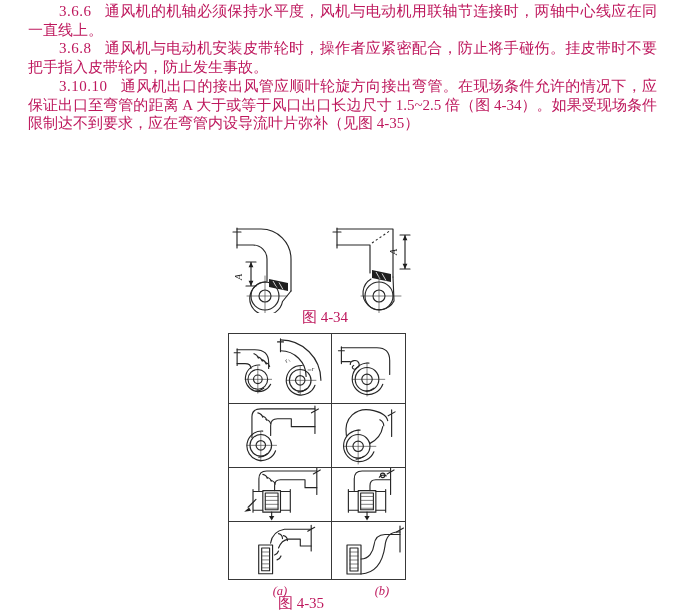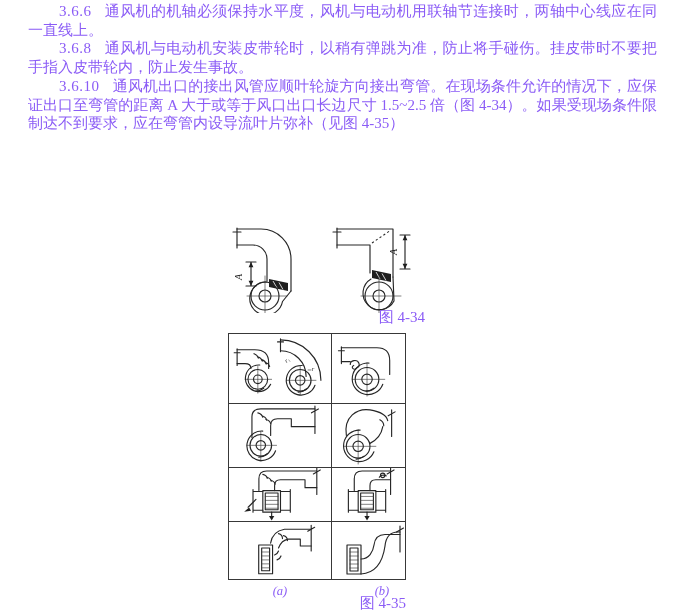--- a/index.html
+++ b/index.html
@@ -1,26 +1,26 @@
 <!DOCTYPE html>
 <html><head>
 <meta charset="utf-8">
 <style>
   html,body{margin:0;padding:0;background:#ffffff;}
   .page{position:relative;width:686px;height:612px;background:#ffffff;overflow:hidden;
-        font-family:"Liberation Serif","DejaVu Serif",serif;color:#8b5cf6;}
+        font-family:"Liberation Serif","DejaVu Serif",serif;color:#be185d;}
   
   .textblock{position:absolute;left:28px;top:2px;width:629px;font-size:15px;
              line-height:18.7px;text-align:justify;}
   .para{margin:0;text-indent:31px;}
   .pnum{margin-right:13px;letter-spacing:.5px;}
   
-  .fig-caption{position:absolute;font-size:15px;text-align:right;}
+  .fig-caption{position:absolute;font-size:15px;text-align:center;}
   #cap434{left:225px;top:308px;width:200px;}
-  #cap435{left:228px;top:594px;width:178px;}
+  #cap435{left:212px;top:594px;width:178px;}
   .sublabel{position:absolute;top:584px;font-size:12.5px;font-style:italic;text-align:center;}
   #label-a{left:228px;width:104px;}
   #label-b{left:332px;width:100px;}
   
   #fig434{position:absolute;left:225px;top:221px;width:200px;height:92px;}
   
   .f35{position:absolute;left:228px;top:333px;width:176px;height:245px;border:1.2px solid #383838;}
   .cell{position:absolute;box-sizing:border-box;}
   .cb{border-bottom:1.1px solid #383838;}
   .cr{border-right:1.1px solid #383838;}
@@ -37,22 +37,22 @@
   .rtxt{font-family:"Liberation Serif",serif;font-style:italic;font-size:6.5px;
         fill:#1c1c1c;stroke:none;text-anchor:middle;}
 </style>
 </head>
 <body>
 
 <div class="page">
 
   <div class="textblock">
     <p class="para"><span class="pnum">3.6.6</span><span>通风机的机轴必须保持水平度，风机与电动机用联轴节连接时，两轴中心线应在同一直线上。</span></p>
-    <p class="para"><span class="pnum">3.6.8</span><span>通风机与电动机安装皮带轮时，以稍有弹跳为准，防止将手碰伤。挂皮带时不要把手指入皮带轮内，防止发生事故。</span></p>
-    <p class="para"><span class="pnum">3.6.10</span><span>通风机出口的接出风管应顺叶轮旋方向接出弯管。在现场条件允许的情况下，应保证出口至弯管的距离 A 大于或等于风口出口长边尺寸 1.5~2.5 倍（图 4-34）。如果受现场条件限制达不到要求，应在弯管内设导流叶片弥补（见图 4-35）</span></p>
+    <p class="para"><span class="pnum">3.6.8</span><span>通风机与电动机安装皮带轮时，操作者应紧密配合，防止将手碰伤。挂皮带时不要把手指入皮带轮内，防止发生事故。</span></p>
+    <p class="para"><span class="pnum">3.10.10</span><span>通风机出口的接出风管应顺叶轮旋方向接出弯管。在现场条件允许的情况下，应保证出口至弯管的距离 A 大于或等于风口出口长边尺寸 1.5~2.5 倍（图 4-34）。如果受现场条件限制达不到要求，应在弯管内设导流叶片弥补（见图 4-35）</span></p>
   </div>
 
   <svg id="fig434" viewBox="0 0 200 92">
 
     <g>
       <path class="ln" d="M12,7 V27 M8,11 H16"></path>
       <path class="ln" d="M12,8 H36 A30,30 0 0 1 66,38 V70 M12,24 H28 A14,14 0 0 1 42,38 V60"></path>
       <g>
         <path class="ln" d="M26,41 V65 M21,41 H31 M21,65 H31"></path>
         <path class="solid" d="M26,41 l-2.4,5.2 h4.8 Z M26,65 l-2.4,-5.2 h4.8 Z"></path>

